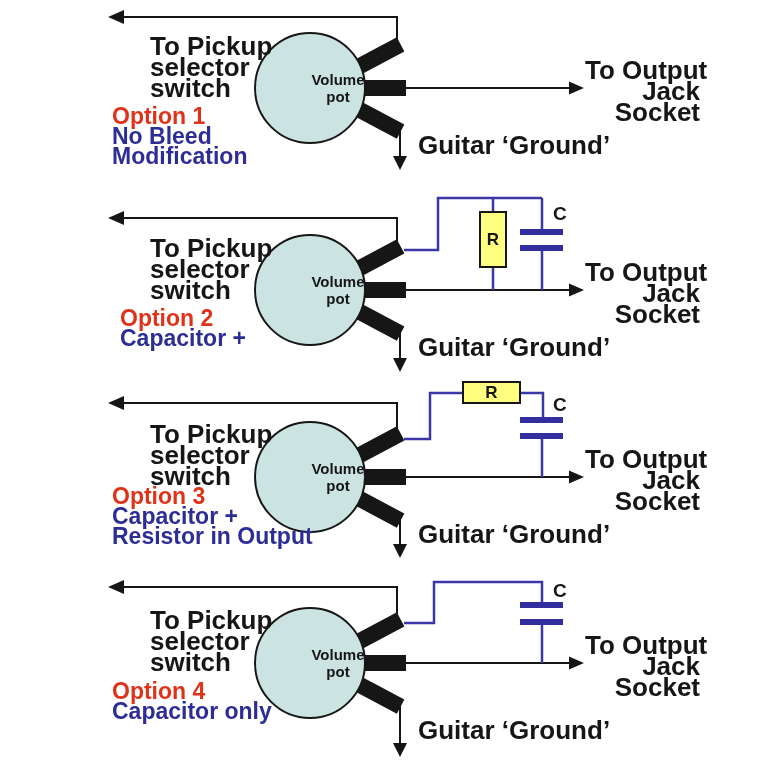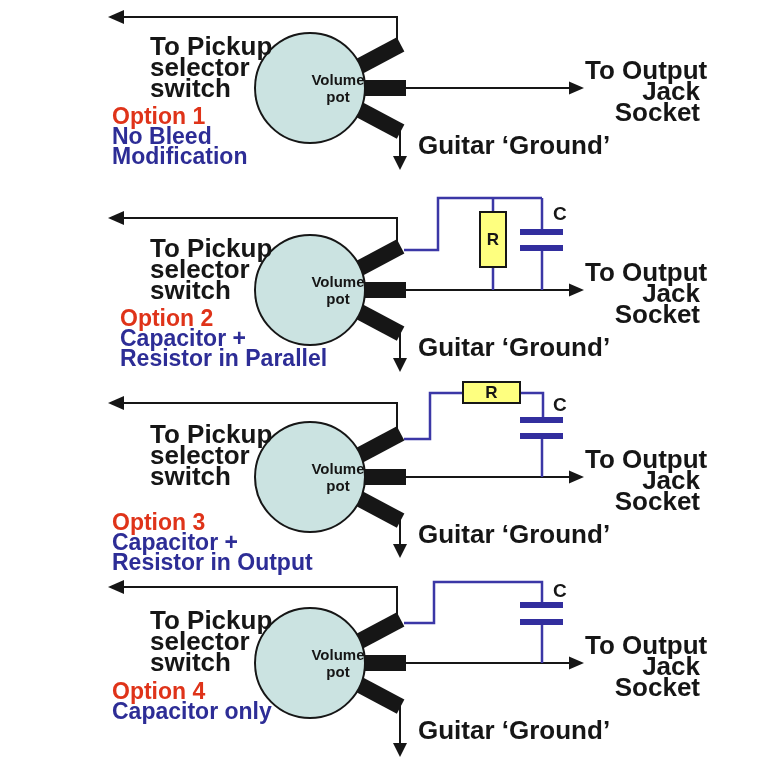--- a/index.html
+++ b/index.html
@@ -143,41 +143,40 @@
 <div class="lbl" style="left:418px;top:135px">Guitar ‘Ground’</div>
 
 <div class="lbl" style="left:150px;top:238px">
   <div>To Pickup</div>
   <div>selector</div>
   <div>switch</div>
 </div>
 <div class="lbl opt" style="left:120px;top:308px">
   <div class="opt-title">Option 2</div>
   <div class="opt-desc">Capacitor +</div>
-  <div class="opt-desc">Resistor in Parallel</div>
 </div>
 <div class="lbl pot-lbl" style="left:255px;top:273px">
   <div>Volume</div>
   <div>pot</div>
 </div>
 <div class="lbl ctr" style="left:585px;top:262px;width:115px">
   <div>To Output</div>
   <div>Jack</div>
   <div>Socket</div>
 </div>
 <div class="lbl" style="left:418px;top:337px">Guitar ‘Ground’</div>
 <div class="comp" style="left:480px;top:212px;width:26px;height:55px">R</div>
 <div class="clbl" style="left:553px;top:203px">C</div>
 
 <div class="lbl" style="left:150px;top:424px">
   <div>To Pickup</div>
   <div>selector</div>
   <div>switch</div>
 </div>
-<div class="lbl opt" style="left:112px;top:512px">
+<div class="lbl opt" style="left:112px;top:486px">
   <div class="opt-title">Option 3</div>
   <div class="opt-desc">Capacitor +</div>
   <div class="opt-desc">Resistor in Output</div>
 </div>
 <div class="lbl pot-lbl" style="left:255px;top:460px">
   <div>Volume</div>
   <div>pot</div>
 </div>
 <div class="lbl ctr" style="left:585px;top:449px;width:115px">
   <div>To Output</div>

